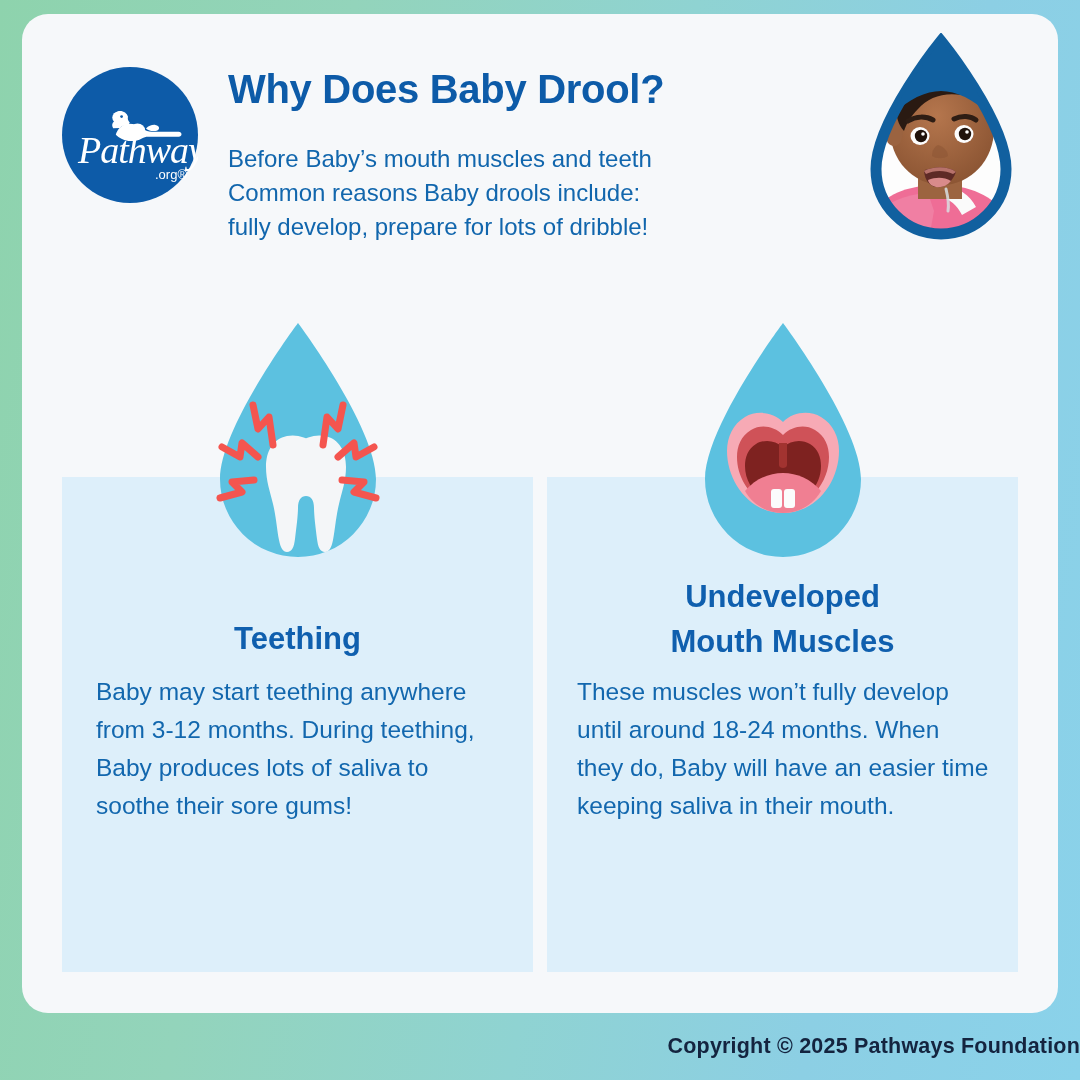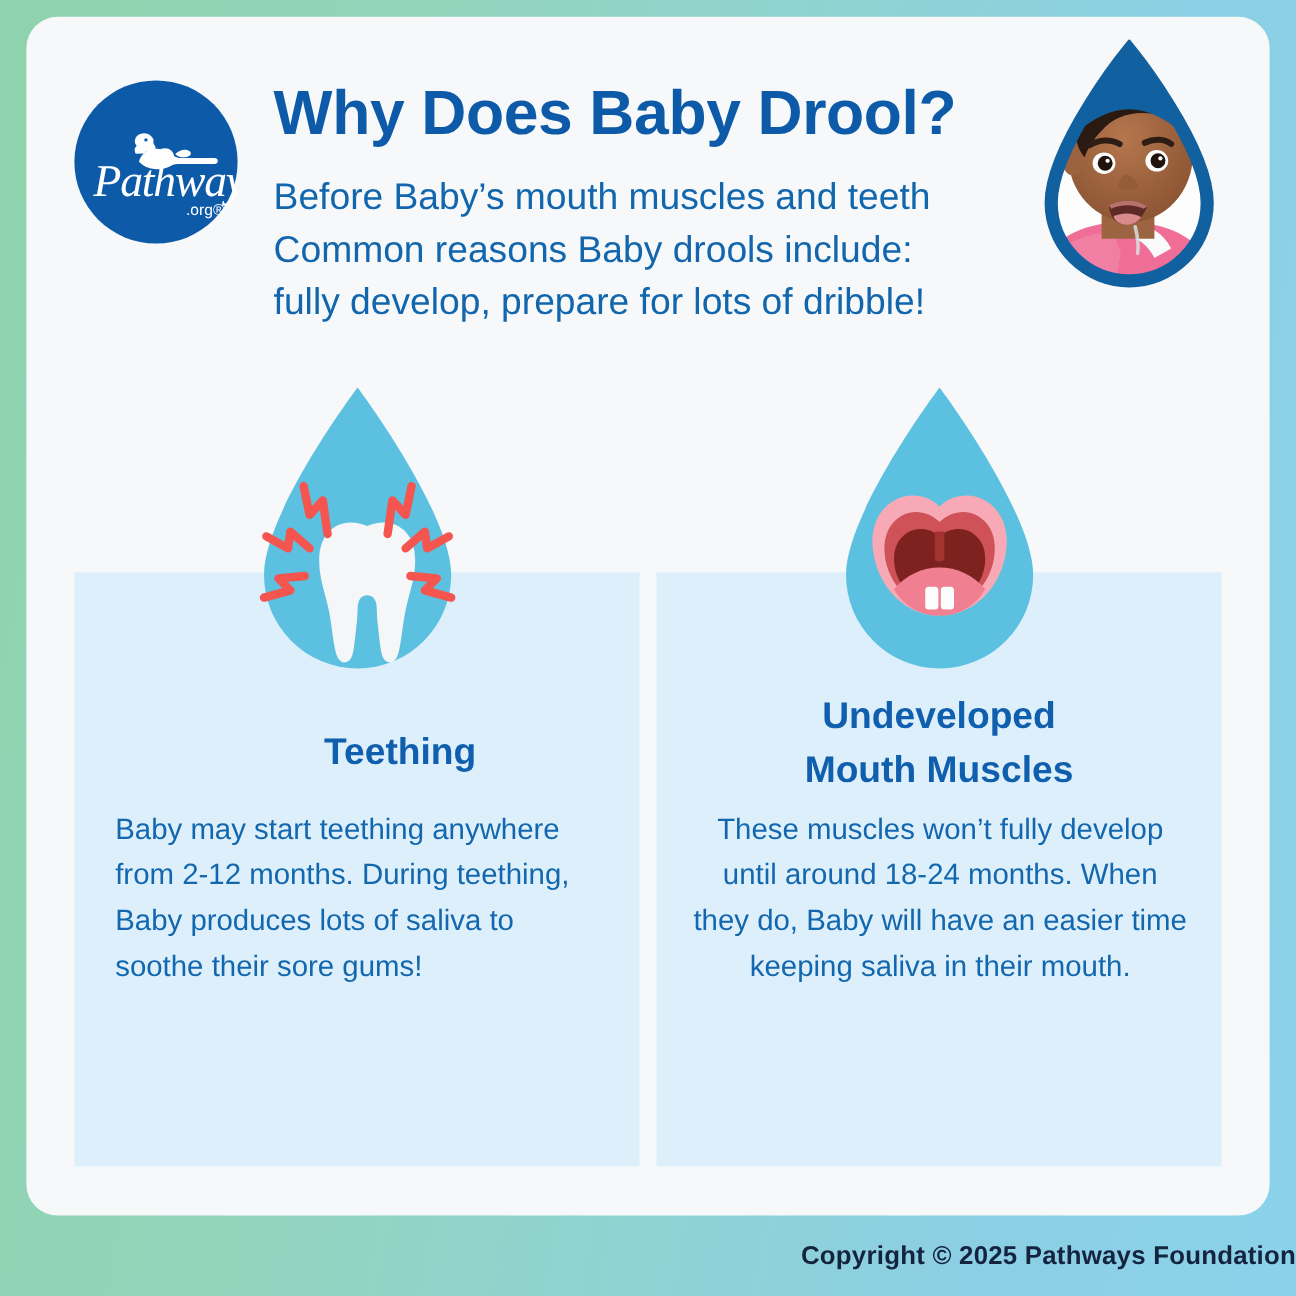--- a/index.html
+++ b/index.html
@@ -28,26 +28,26 @@
   
   .logo{
     position:absolute;left:62px;top:67px;width:136px;height:136px;
     border-radius:50%;background:#0d5ba8;
   }
   .logo svg{display:block;width:136px;height:136px;}
 
   
   .title{
     position:absolute;left:228px;top:68px;width:640px;
-    font-size:52px;font-weight:bold;color:#0d5ba8;letter-spacing:-0.3px;
+    font-size:40px;font-weight:bold;color:#0d5ba8;letter-spacing:-0.3px;
     line-height:1.05;
   }
   .intro{
     position:absolute;left:228px;top:142px;width:600px;
-    font-size:31px;color:#1166ad;line-height:1.42;
+    font-size:24px;color:#1166ad;line-height:1.42;
   }
   .intro div{white-space:nowrap;}
 
   
   .baby-drop{
     position:absolute;left:846px;top:33px;width:190px;height:224px;
   }
   .baby-drop svg{display:block;width:190px;height:224px;}
 
   
@@ -67,27 +67,27 @@
   .drop-icon.teething{top:-160px;}
   .drop-icon.mouth{top:-160px;}
   .drop-icon.sickness{top:-160px;}
   .drop-icon svg{display:block;width:176px;height:250px;}
 
   
   .card-heading{
     position:absolute;left:0;width:100%;text-align:center;
     font-size:31px;font-weight:bold;color:#0f5fae;line-height:1.45;
   }
-  .card-heading.one-line{top:128px;margin-left:36px;}
+  .card-heading.one-line{top:140px;}
   .card-heading.two-line{top:98px;font-size:31px;}
   .card-body{
     position:absolute;top:196px;left:34px;right:28px;
     font-size:24.5px;color:#1267ae;line-height:1.545;
   }
-  .card:nth-child(2) .card-body{left:30px;right:28px;text-align:center;}
+  .card:nth-child(2) .card-body{left:30px;right:28px;}
   .card:nth-child(3) .card-body{left:30px;right:18px;}
 </style>
 </head>
 <body>
 
 <div class="poster">
 
   <div class="panel"></div>
 
   <div class="logo">
@@ -187,21 +187,21 @@
             <path d="M63 128 l-4-28 l-11 12 l-5-24"></path>
             <path d="M113 128 l4-28 l11 12 l5-24"></path>
             <path d="M48 140 l-16-14 l-2 14 l-18-10"></path>
             <path d="M128 140 l16-14 l2 14 l18-10"></path>
             <path d="M44 163 l-22 2 l10 10 l-22 6"></path>
             <path d="M132 163 l22 2 l-10 10 l22 6"></path>
           </g>
         </svg>
       </div>
       <div class="card-heading one-line">Teething</div>
-      <div class="card-body">Baby may start teething anywhere from 2-12 months. During teething, Baby produces lots of saliva to soothe their sore gums!</div>
+      <div class="card-body">Baby may start teething anywhere from 3-12 months. During teething, Baby produces lots of saliva to soothe their sore gums!</div>
     </div>
 
     <div class="card">
       <div class="drop-icon mouth">
         <svg viewBox="0 0 176 250" xmlns="http://www.w3.org/2000/svg">
           <path d="M88 6 C88 6 166 110 166 162 A78 78 0 1 1 10 162 C10 110 88 6 88 6 Z" fill="#5cc1e0"></path>
 
           <path d="M88 105 c10-10 26-12 38-5 c12 7 18 20 18 34 c0 30-22 62-56 62 c-34 0-56-32-56-62 c0-14 6-27 18-34 c12-7 28-5 38 5 z" fill="#f7aab5"></path>
 
           <path d="M88 118 c9-9 22-11 32-5 c10 6 14 16 14 27 c0 25-19 50-46 50 c-27 0-46-25-46-50 c0-11 4-21 14-27 c10-6 23-4 32 5 z" fill="#cf5258"></path>

